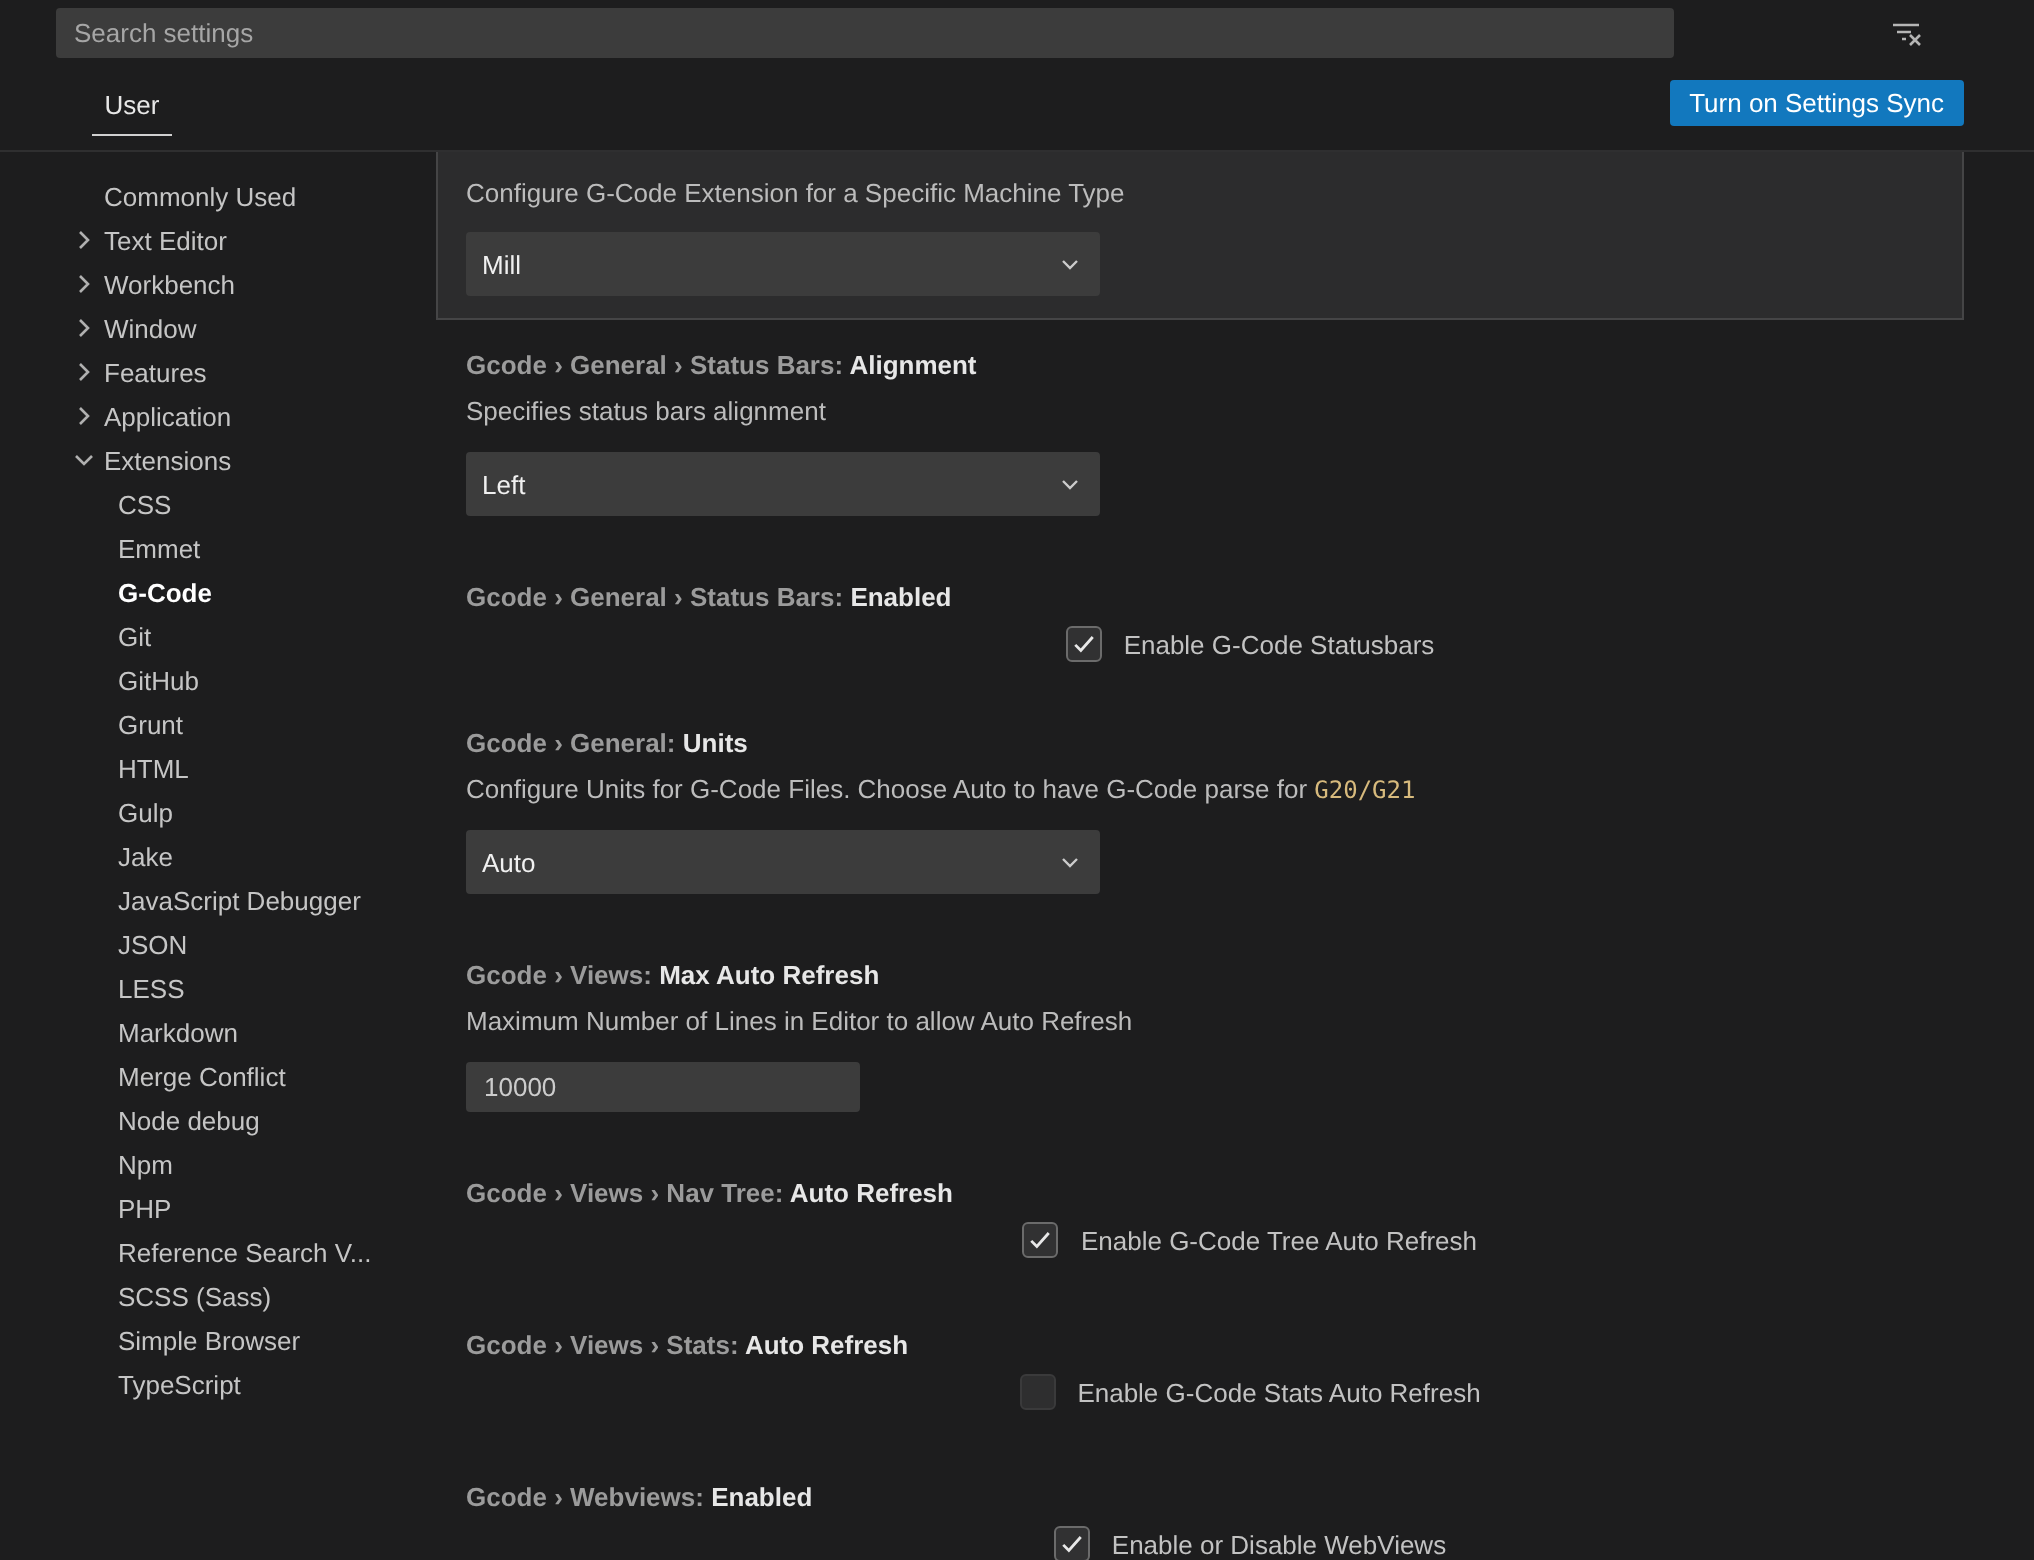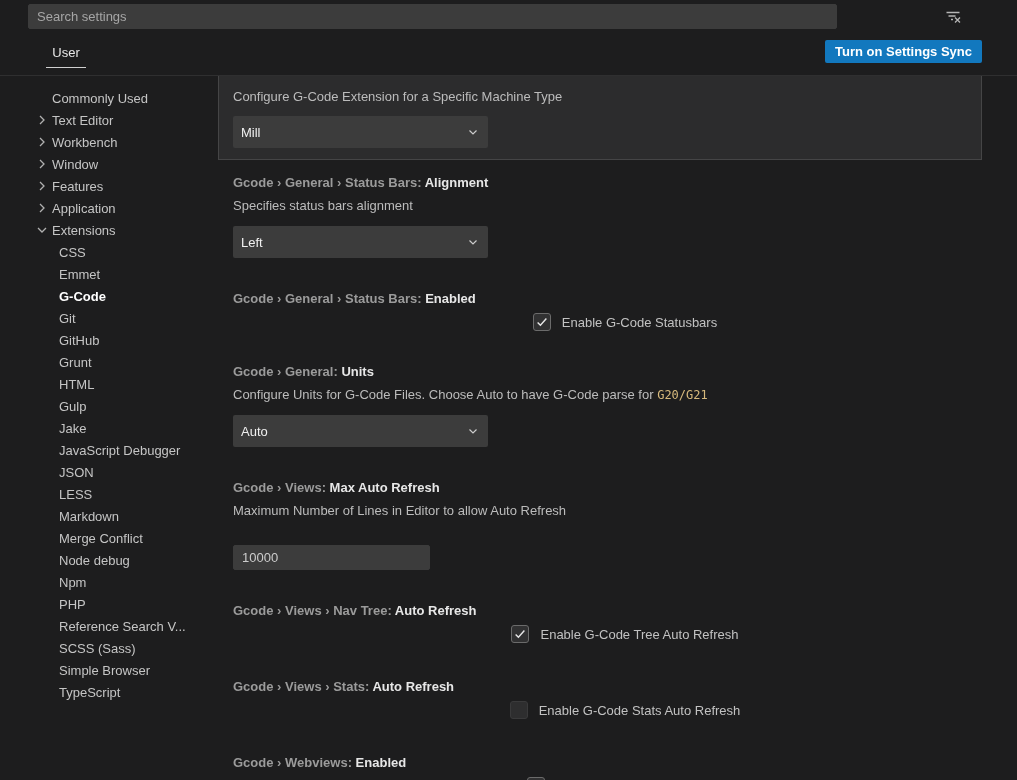--- a/index.html
+++ b/index.html
@@ -24,21 +24,20 @@
   .user-tab{
     position:absolute;left:46px;top:45px;width:40px;text-align:center;
     color:#e7e7e7;line-height:16px;padding-bottom:6px;cursor:pointer;
     border-bottom:1px solid #d0d0d0;
   }
   .sync-button{
     position:absolute;right:35px;top:40px;height:23px;
     background:#1278be;color:#ffffff;border:none;border-radius:2px;
     padding:0 10px;font-family:"Liberation Sans",sans-serif;font-size:13px;
     cursor:pointer;
-    font-weight:bold;
   }
   .header-divider{position:absolute;left:0;right:0;top:75px;height:1px;background:#2f2f30;}
   
   .sidebar{
     position:absolute;left:0;top:76px;bottom:0;width:217px;
     padding-top:11px;box-sizing:border-box;overflow:hidden;
   }
   .tree-item{height:22px;display:flex;align-items:center;color:#c5c5c5;cursor:pointer;white-space:nowrap;}
   .tree-item.top{padding-left:34px;}
   .tree-item.child{padding-left:59px;}
@@ -55,28 +54,28 @@
   .mt33{margin-top:33px;}
   .mt36{margin-top:36px;}
   .s-header{font-weight:bold;color:#9b9b9b;line-height:15px;}
   .s-header .name{color:#e7e7e7;}
   .desc{color:#bcbcbc;line-height:16px;}
   .block .desc{margin-top:8px;}
   .code{
     font-family:"DejaVu Sans Mono",monospace;font-size:12px;color:#d7ba7d;
   }
   .select{
-    width:255px;height:25px;box-sizing:border-box;margin-top:12px;
+    width:317px;height:25px;box-sizing:border-box;margin-top:12px;
     background:#3c3c3c;color:#f0f0f0;border-radius:2px;
     display:flex;align-items:center;justify-content:space-between;
     padding:16px 8px;cursor:pointer;
   }
   .panel .select{margin-top:11px;}
   .num-input{
-    width:197px;height:25px;box-sizing:border-box;margin-top:26px;
+    width:197px;height:25px;box-sizing:border-box;margin-top:12px;
     background:#3c3c3c;border:1px solid #3c3c3c;border-radius:2px;
     color:#cccccc;padding:0 8px;
     font-family:"Liberation Sans",sans-serif;font-size:13px;outline:none;display:block;
   }
   .check-row{display:flex;align-items:center;gap:11px;margin-top:7px;justify-content:center;}
   .checkbox{
     width:18px;height:18px;box-sizing:border-box;border-radius:3px;
     background:#2e2e2f;border:1px solid #3a3a3b;
     display:flex;align-items:center;justify-content:center;cursor:pointer;flex:none;
   }

